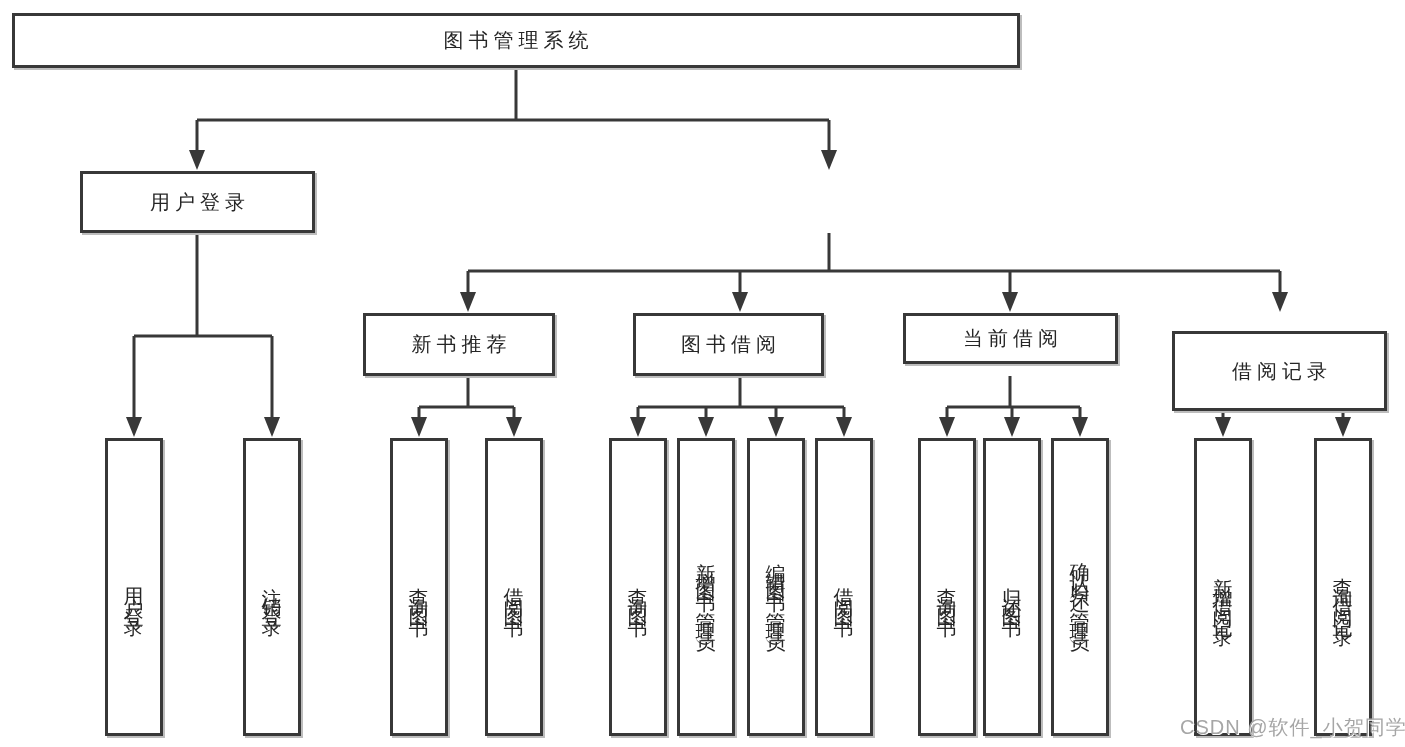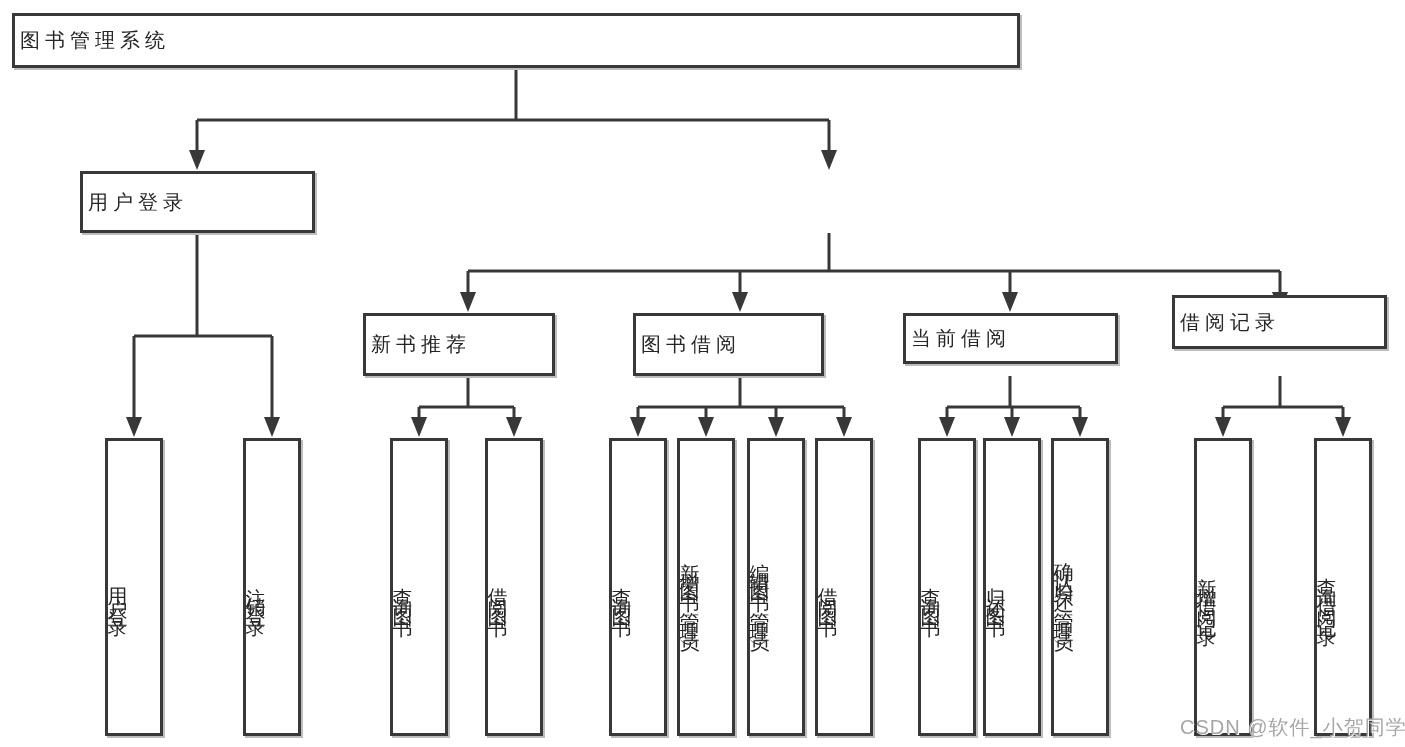--- a/index.html
+++ b/index.html
@@ -26,21 +26,21 @@
     z-index: 1;
   }
   .box {
     position: absolute;
     box-sizing: border-box;
     background: #ffffff;
     border: 3px solid #383838;
     box-shadow: 2px 2px 0 #bdbdbd;
     display: flex;
     align-items: center;
-    justify-content: flex-start;
+    justify-content: center;
     z-index: 2;
     color: #262626;
   }
   .box.h span {
     font-size: 20px;
     letter-spacing: 5px;
     padding-left: 5px; 
     white-space: nowrap;
   }
   .box.v span {
@@ -110,21 +110,21 @@
 
   <div class="box h" style="left:363px;top:313px;width:192px;height:63px">
     <span>新书推荐</span>
   </div>
   <div class="box h" style="left:633px;top:313px;width:191px;height:63px">
     <span>图书借阅</span>
   </div>
   <div class="box h" style="left:903px;top:313px;width:215px;height:51px">
     <span>当前借阅</span>
   </div>
-  <div class="box h" style="left:1172px;top:295px;width:215px;height:54px">
+  <div class="box h" style="left:1172px;top:331px;width:215px;height:80px">
     <span>借阅记录</span>
   </div>
 
   <div class="box v" style="left:105px;top:438px;width:58px;height:298px">
     <span>用户登录</span>
   </div>
   <div class="box v" style="left:243px;top:438px;width:58px;height:298px">
     <span>注销登录</span>
   </div>
 

